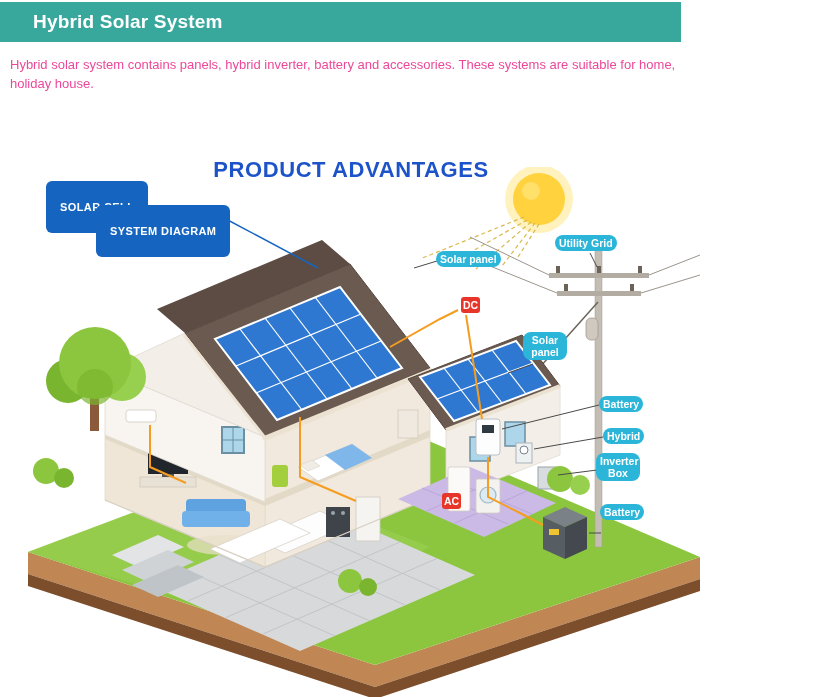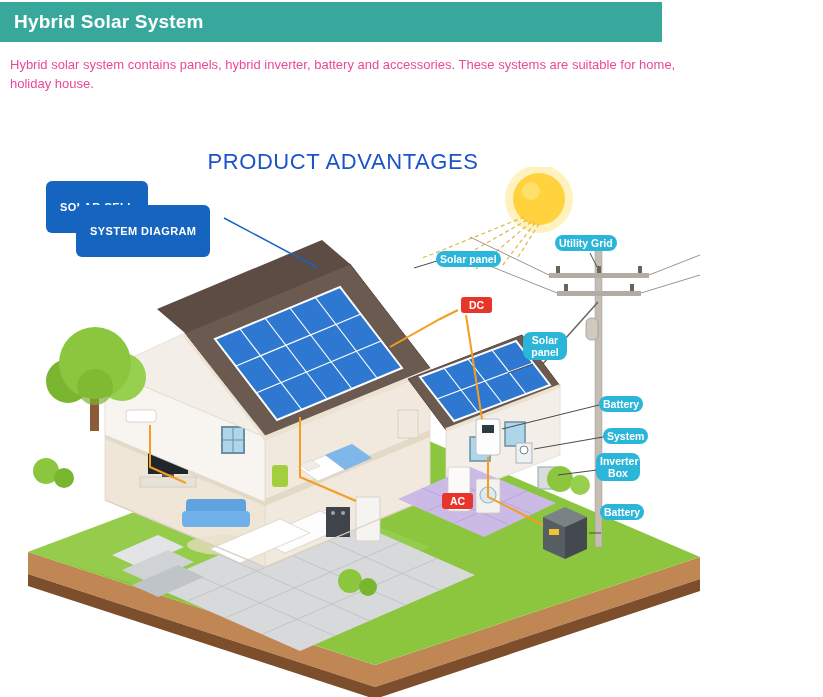--- a/index.html
+++ b/index.html
@@ -1,39 +1,39 @@
 <!DOCTYPE html>
 <html><head>
 <meta charset="utf-8">
 <style>
   html,body { margin:0; padding:0; background:#ffffff; }
   .page { position:relative; width:823px; height:697px; background:#fff; overflow:hidden;
           font-family:"Liberation Sans", sans-serif; }
 
-  .titlebar { position:absolute; top:2px; left:0; width:662px; height:40px; background:#38a89d; }
+  .titlebar { position:absolute; top:2px; left:0; width:662px; height:40px; background:#38a89d;padding-left:19px; }
   .titlebar h1 { margin:0; padding-left:14px; line-height:40px; font-size:19px; font-weight:bold;
                  color:#ffffff; letter-spacing:.2px; }
 
   .intro { position:absolute; top:56px; left:10px; width:672px; color:#ec4899; font-size:13px; line-height:18.5px; }
   .intro p { margin:0 0 5px 0; }
 
-  .section-title { position:absolute; top:141px; left:0; width:670px; margin:8px; text-align:center;
-                   color:#1d53c9; font-size:22px; font-weight:normal; letter-spacing:.6px; }
+  .section-title { position:absolute; top:141px; left:0; width:670px; margin:16px; text-align:center;
+                   color:#1d53c9; font-size:22px; font-weight:bold; letter-spacing:.6px; }
 
   .diagram { position:absolute; top:167px; left:0; width:823px; height:530px; }
   .diagram svg { position:absolute; left:0; top:0; }
 
   .badge { position:absolute; background:#1565c0; color:#fff; font-weight:bold; font-size:11px;
            padding:20px 14px; border-radius:6px; letter-spacing:.4px; white-space:nowrap; z-index:3; }
   #badge-solar-cell { left:46px; top:14px; }
-  #badge-system-diagram { left:76px; top:38px; }
+  #badge-system-diagram { left:96px; top:38px; }
 
   .tag { position:absolute; background:#2ab5d9; color:#fff; font-size:10.5px; font-weight:bold;
          padding:2px 4px; border-radius:8px; text-align:center; line-height:12px; z-index:3; }
-  .tag.red { background:#e8352a; border-radius:3px; padding:2px 8px; }
+  .tag.red { background:#e8352a; border-radius:3px; padding:2px 2px; }
   #tag-solar-panel-top { left:436px; top:84px; }
   #tag-dc { left:461px; top:130px; }
   #tag-utility-grid { left:555px; top:68px; }
   #tag-solar-panel-right { left:523px; top:165px; width:36px; }
   #tag-inverter { left:599px; top:229px; }
   #tag-meter { left:603px; top:261px; }
   #tag-electric-box { left:596px; top:286px; width:36px; }
   #tag-ac { left:442px; top:326px; }
   #tag-battery { left:600px; top:337px; }
 </style>
@@ -268,19 +268,19 @@
     </svg>
 
     <div class="badge" id="badge-solar-cell">SOLAR CELL</div>
     <div class="badge" id="badge-system-diagram">SYSTEM DIAGRAM</div>
 
     <div class="tag" id="tag-solar-panel-top">Solar panel</div>
     <div class="tag red" id="tag-dc">DC</div>
     <div class="tag" id="tag-utility-grid">Utility Grid</div>
     <div class="tag" id="tag-solar-panel-right">Solar panel</div>
     <div class="tag" id="tag-inverter">Battery</div>
-    <div class="tag" id="tag-meter">System</div>
+    <div class="tag" id="tag-meter">Hybrid</div>
     <div class="tag" id="tag-electric-box">Inverter Box</div>
     <div class="tag red" id="tag-ac">AC</div>
     <div class="tag" id="tag-battery">Battery</div>
   </div>
 
 </div>
 
 </body></html>

